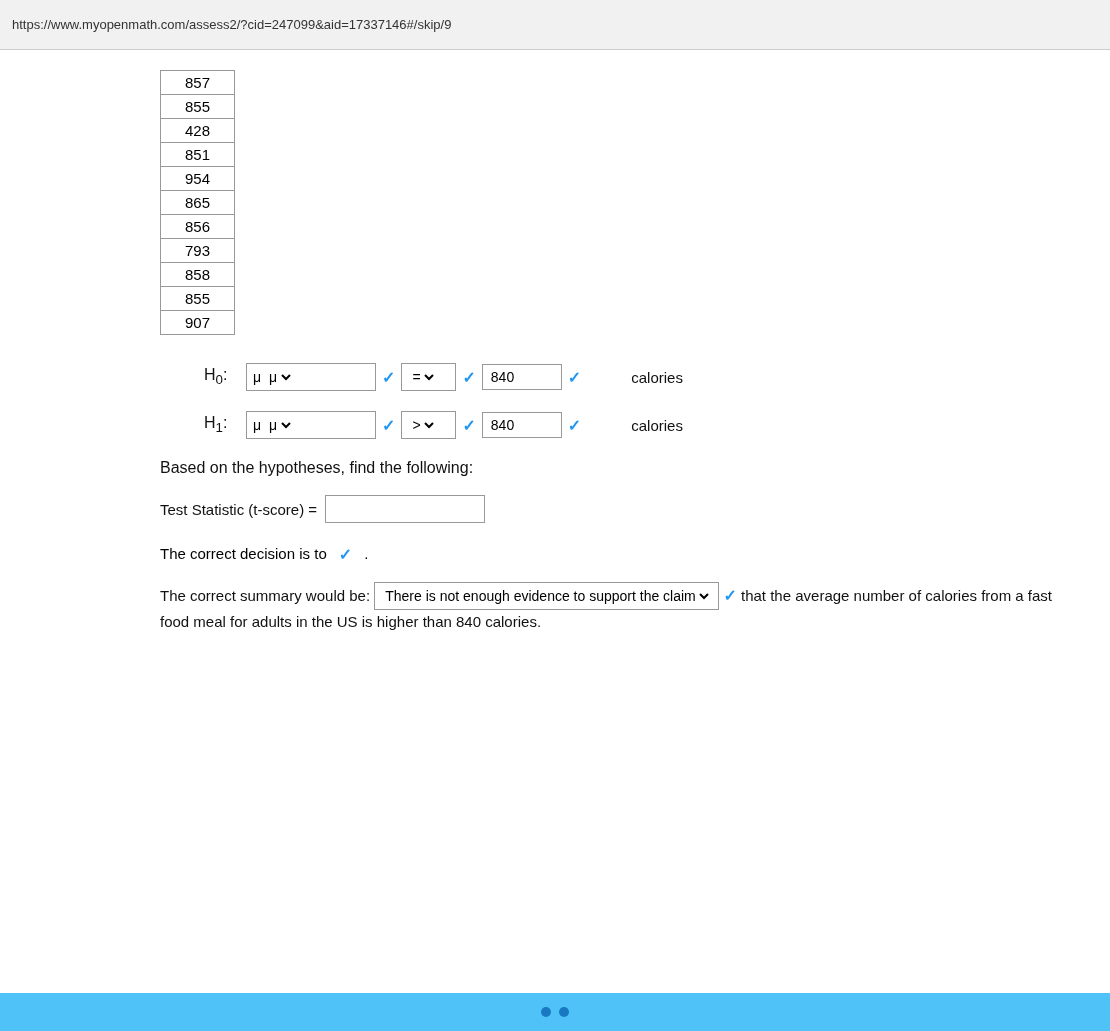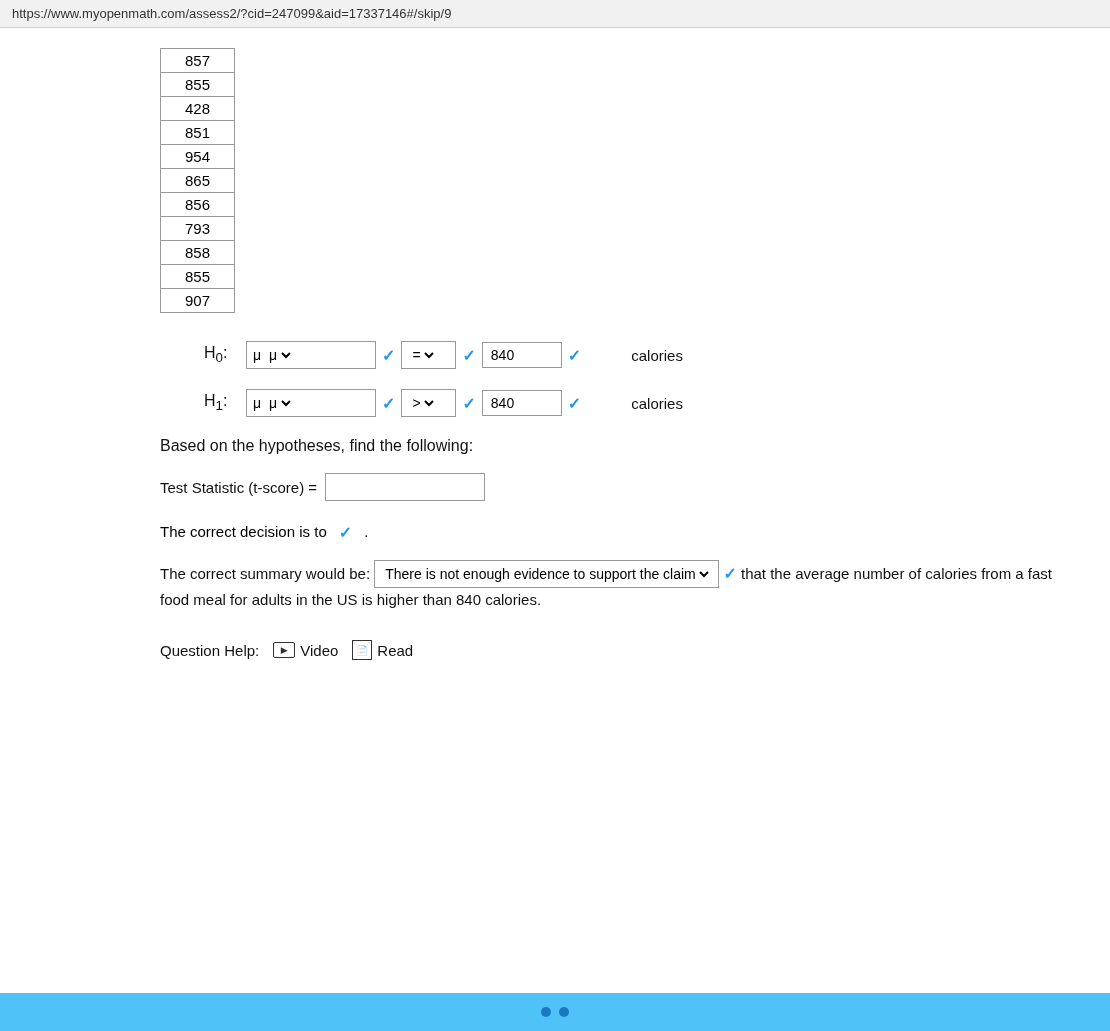--- a/index.html
+++ b/index.html
@@ -5,21 +5,21 @@
     * { box-sizing: border-box; margin: 0; padding: 0; }
     body {
       font-family: Arial, sans-serif;
       background: #d0d0d0;
       width: 1110px;
       min-height: 1031px;
       overflow: hidden;
     }
     .browser-bar {
       background: #f1f1f1;
-      padding: 6px 12px;
+      padding: 17px 12px;
       font-size: 13px;
       color: #333;
       border-bottom: 1px solid #ccc;
     }
     .page-content {
       background: #ffffff;
       margin: 0 auto;
       width: 100%;
       min-height: 990px;
       padding: 20px 40px 40px 160px;
@@ -356,34 +356,19 @@
         <option>There is not enough evidence to support the claim</option>
         <option>There is sufficient evidence to support the claim</option>
         <option>There is not enough evidence to reject the claim</option>
         <option>There is sufficient evidence to reject the claim</option>
       </select>
     </div>
     <span class="check-icon">✓</span>
     <span>that the average number of calories from a fast food meal for adults in the US is higher than 840 calories.</span>
   </div>
 
-  <div class="question-help">
-    <span>Question Help:</span>
-    <div class="help-item">
-      <div class="help-icon-video">
-        <span style="font-size:9px; color:#333;">▶</span>
-      </div>
-      <span>Video</span>
-    </div>
-    <div class="help-item">
-      <div class="help-icon-read">
-        <span style="font-size:10px; color:#333;">📄</span>
-      </div>
-      <span>Read</span>
-    </div>
-  </div>
 
 </div>
 
 <div class="bottom-bar">
   <div class="bottom-bar-dot"></div>
   <div class="bottom-bar-dot"></div>
 </div>
 
 </body></html>

